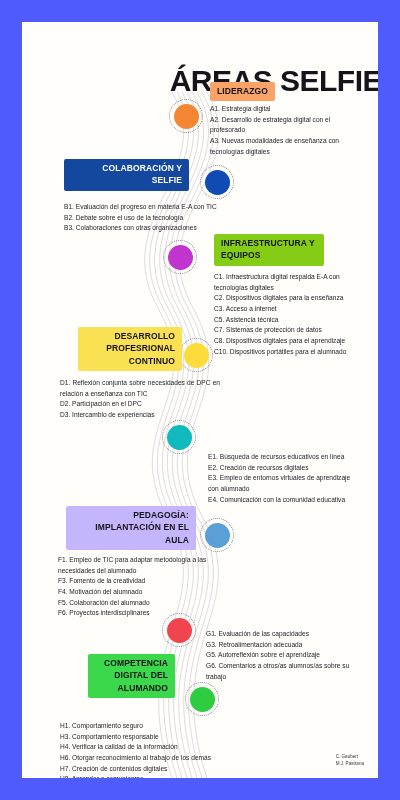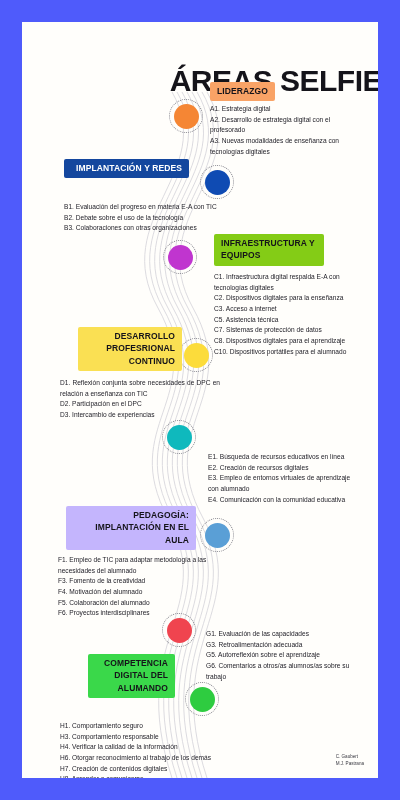--- a/index.html
+++ b/index.html
@@ -74,21 +74,21 @@
   <div class="badge lt" style="left:188px;top:60px;background:#f9a366;color:#15141a;">LIDERAZGO</div>
   <div class="items" style="left:188px;top:82px;width:148px;">
     <div>A1. Estrategia digital</div>
     <div>A2. Desarrollo de estrategia digital con el profesorado</div>
     <div>A3. Nuevas modalidades de enseñanza con tecnologías digitales</div>
   </div>
 
   <div class="node" style="left:178px;top:143px;">
     <i style="background:#0f4bb3;"></i>
   </div>
-  <div class="badge rt" style="left:42px;top:137px;width:125px;background:#14479e;color:#ffffff;">IMPLANTACIÓN Y REDES</div>
+  <div class="badge rt" style="left:42px;top:137px;width:125px;background:#14479e;color:#ffffff;">COLABORACIÓN Y SELFIE</div>
   <div class="items just" style="left:42px;top:180px;width:156px;">
     <div>B1. Evaluación del progreso en materia E-A con TIC</div>
     <div>B2. Debate sobre el uso de la tecnología</div>
     <div>B3. Colaboraciones con otras organizaciones</div>
   </div>
 
   <div class="node" style="left:141px;top:218px;">
     <i style="background:#c035cf;"></i>
   </div>
   <div class="badge lt" style="left:192px;top:212px;width:110px;background:#84cc16;color:#15141a;">INFRAESTRUCTURA Y EQUIPOS</div>

